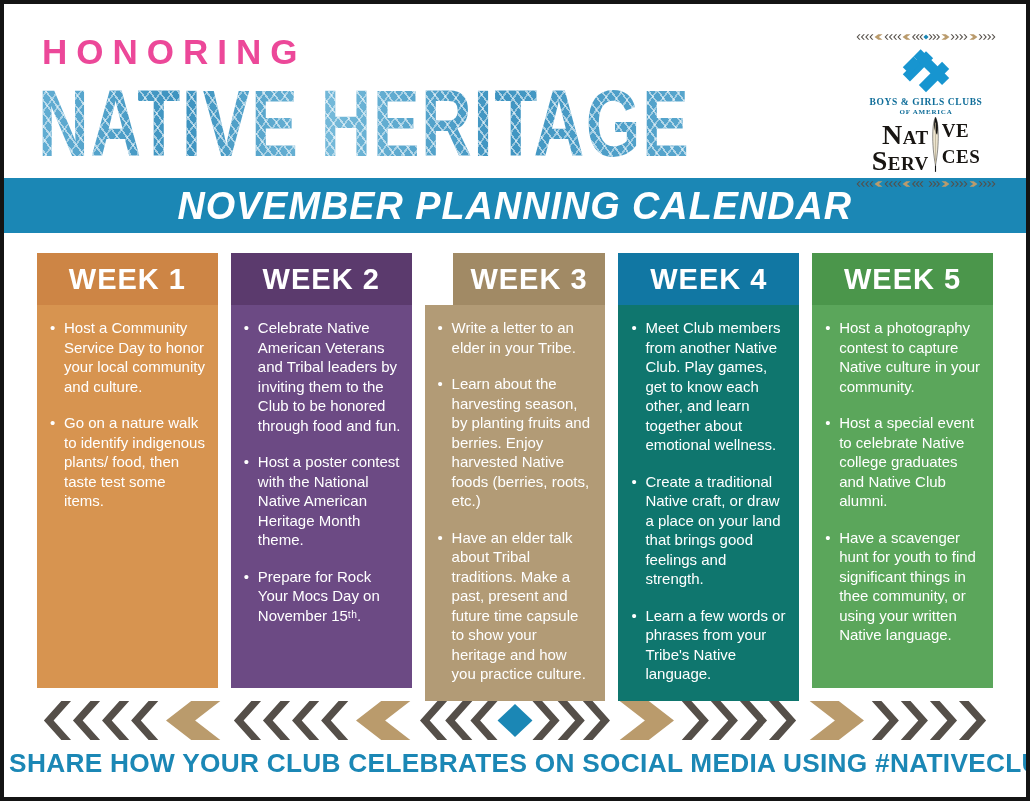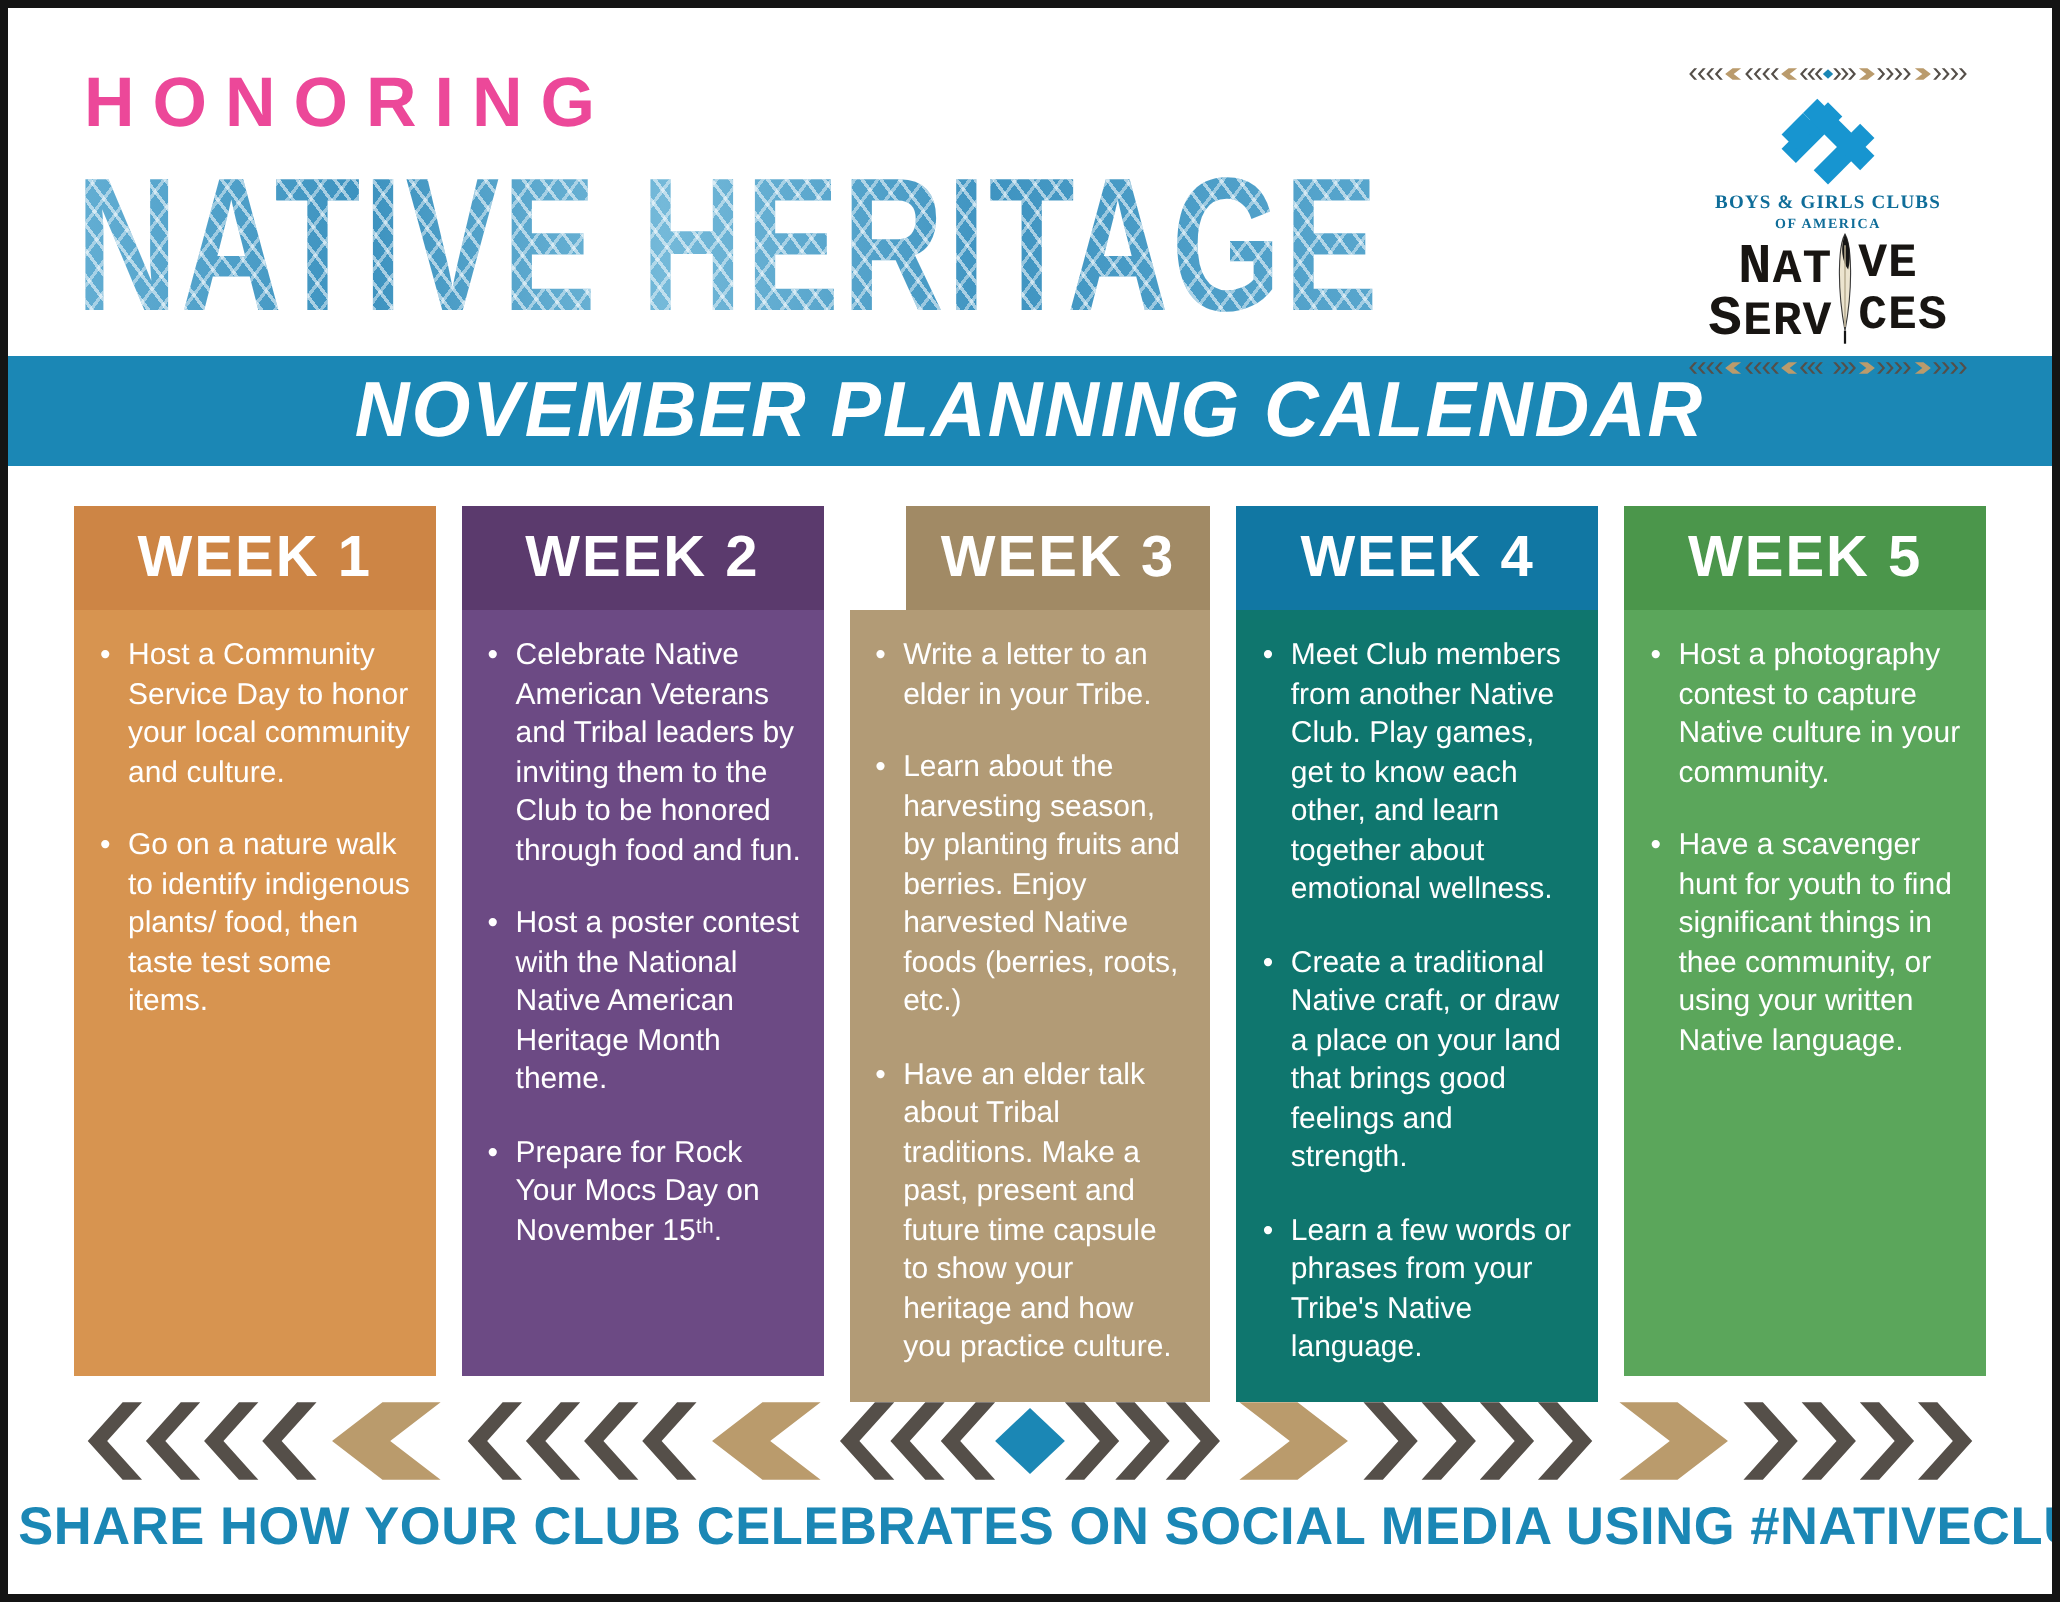--- a/index.html
+++ b/index.html
@@ -19,31 +19,31 @@
     position:absolute; left:34px; top:72px; line-height:1; white-space:nowrap;
     font-size:95px; font-weight:bold; letter-spacing:2px;
     transform:scaleX(0.74); transform-origin:left top;
     background:
       repeating-linear-gradient(45deg,  rgba(255,255,255,.55) 0 2px, rgba(255,255,255,0) 2px 9px),
       repeating-linear-gradient(-45deg, rgba(255,255,255,.45) 0 2px, rgba(255,255,255,0) 2px 11px),
       linear-gradient(90deg,#63aed3,#3c92bf 22%,#74b9d9 45%,#3f94c1 70%,#58a6cd);
     -webkit-background-clip:text; background-clip:text;
     color:transparent;
   }
-  .logo-block{ position:absolute; right:36px; top:30px; width:152px; text-align:center; }
+  .logo-block{ position:absolute; right:24px; top:30px; width:152px; text-align:center; }
   .logo-line{ display:block; margin:0 auto 4px; }
   .logo-line.bottom{ margin:7px auto 0; }
   .bgca-mark{ display:block; margin:3px auto 3px; }
   .org1{ font-family:"Liberation Serif", serif; font-weight:bold; color:#0f6d99;
          font-size:9.5px; letter-spacing:.6px; }
   .org2{ font-family:"Liberation Serif", serif; font-weight:bold; color:#0f6d99;
          font-size:7px; letter-spacing:.8px; margin-top:1px; }
   .ns{ display:grid; grid-template-columns:auto 13px auto; justify-content:center;
        margin-top:6px; line-height:.92; position:relative;
-       font-family:Liberation Mono, monospace; color:#181512; font-weight:bold; font-size:24px; }
+       font-family:Liberation Serif, serif; color:#181512; font-weight:bold; font-size:19px; }
   .ns span{ display:inline-block; letter-spacing:.5px; }
   .ns .pre{ grid-column:1; text-align:right; }
   .ns .post{ grid-column:3; text-align:left; }
   .ns .pre::first-letter, .ns .post.cap::first-letter{ font-size:28px; }
   .feather{ grid-column:2; grid-row:1 / span 2; align-self:start; margin-top:-7px; }
   
   .banner{ height:55px; background:#1b87b5; display:flex; align-items:center; justify-content:center;font-style:italic; }
   .banner span{ color:#fff; font-weight:bold; font-size:39px; letter-spacing:1px;
                 transform:scaleX(0.97); white-space:nowrap; }
   
@@ -211,20 +211,24 @@
 
     <section class="week w5">
       <div class="week-head">WEEK 5</div>
       <div class="week-body">
         <div class="bullet">
             <span class="dot"></span>
             <span class="txt">Host a photography contest to capture Native culture in your community.</span>
           </div>
         <div class="bullet">
             <span class="dot"></span>
+            <span class="txt">Host a special event to celebrate Native college graduates and Native Club alumni.</span>
+          </div>
+        <div class="bullet">
+            <span class="dot"></span>
             <span class="txt">Have a scavenger hunt for youth to find significant things in thee community, or using your written Native language.</span>
           </div>
       </div>
     </section>
 
   </main>
 
   <div class="band-wrap">
     <svg viewBox="0 0 980 40" width="950" height="39">
         <use href="#band-graphic"></use>

